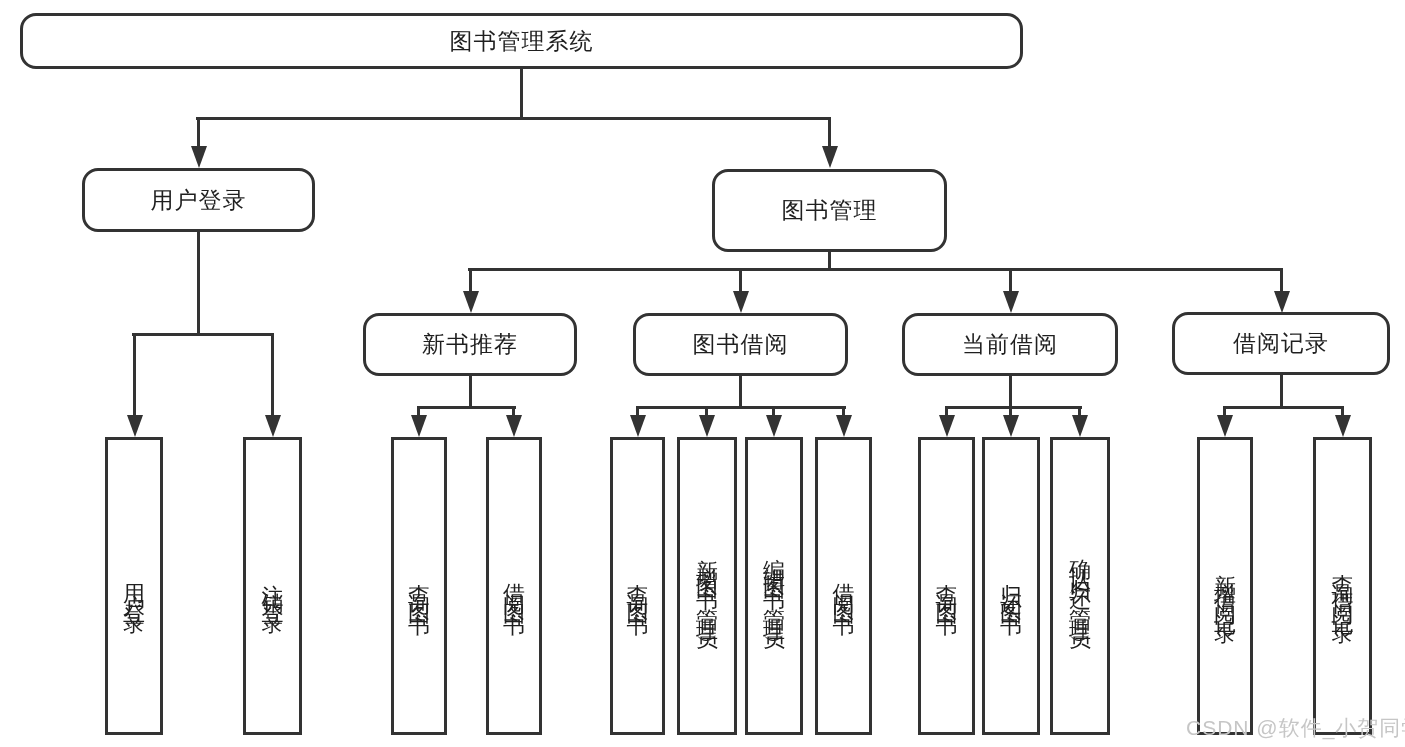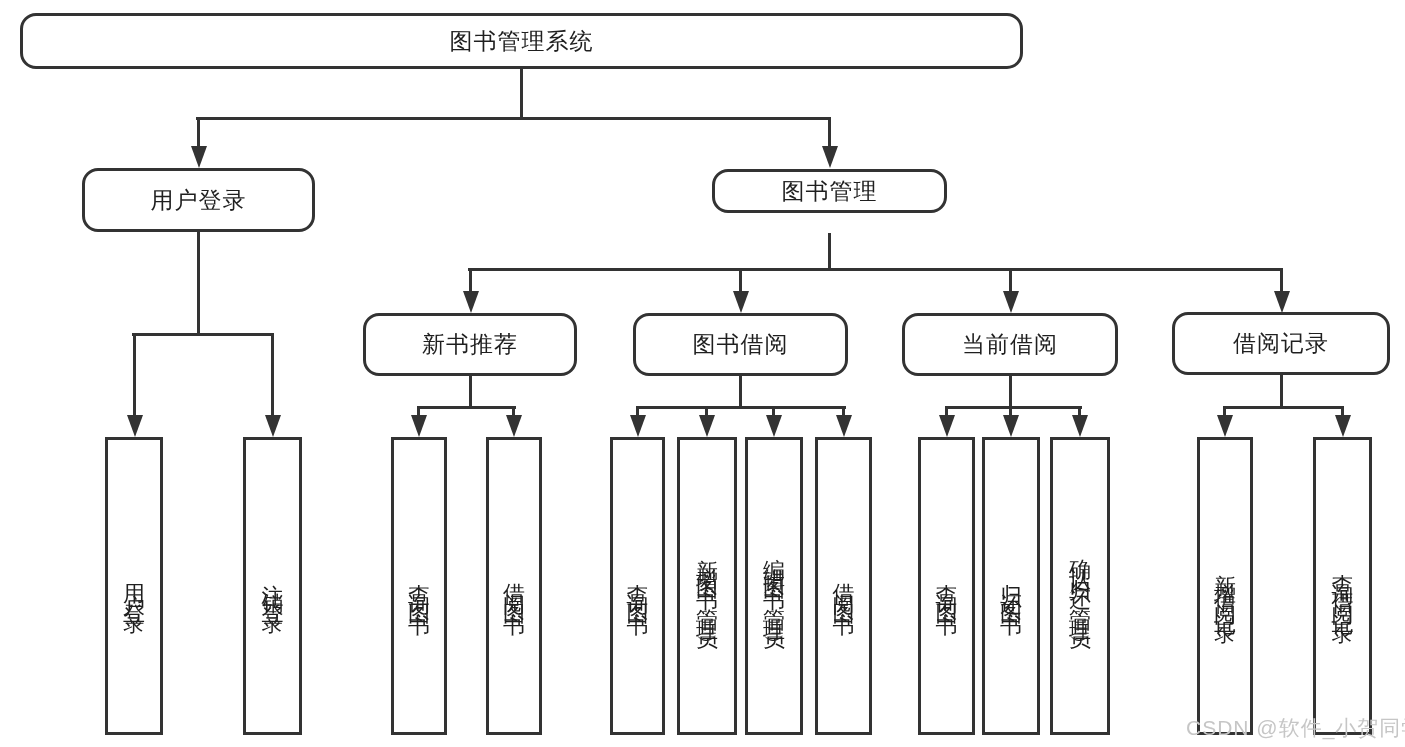--- a/index.html
+++ b/index.html
@@ -39,21 +39,21 @@
   </div>
 
   <div class="vline" style="left:520px;top:69px;height:49px"></div>
   <div class="hline" style="left:196px;top:117px;width:635px"></div>
   <div class="arrow" style="left:197px;top:118px;height:28px"></div>
   <div class="arrow" style="left:828px;top:118px;height:28px"></div>
 
   <div class="box h" style="left:82px;top:168px;width:233px;height:64px">
     <span>用户登录</span>
   </div>
-  <div class="box h" style="left:712px;top:169px;width:235px;height:44px">
+  <div class="box h" style="left:712px;top:169px;width:235px;height:83px">
     <span>图书管理</span>
   </div>
 
   <div class="vline" style="left:197px;top:232px;height:103px"></div>
   <div class="hline" style="left:132px;top:333px;width:142px"></div>
   <div class="arrow" style="left:133px;top:335px;height:80px"></div>
   <div class="arrow" style="left:271px;top:335px;height:80px"></div>
 
   <div class="vline" style="left:828px;top:233px;height:37px"></div>
   <div class="hline" style="left:468px;top:268px;width:815px"></div>

